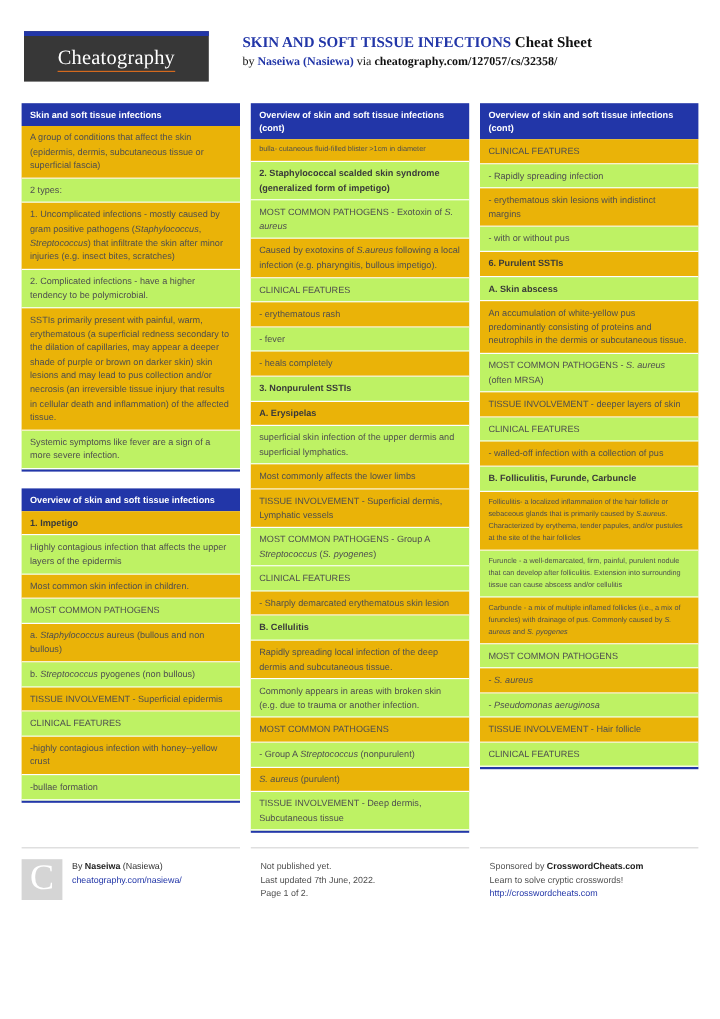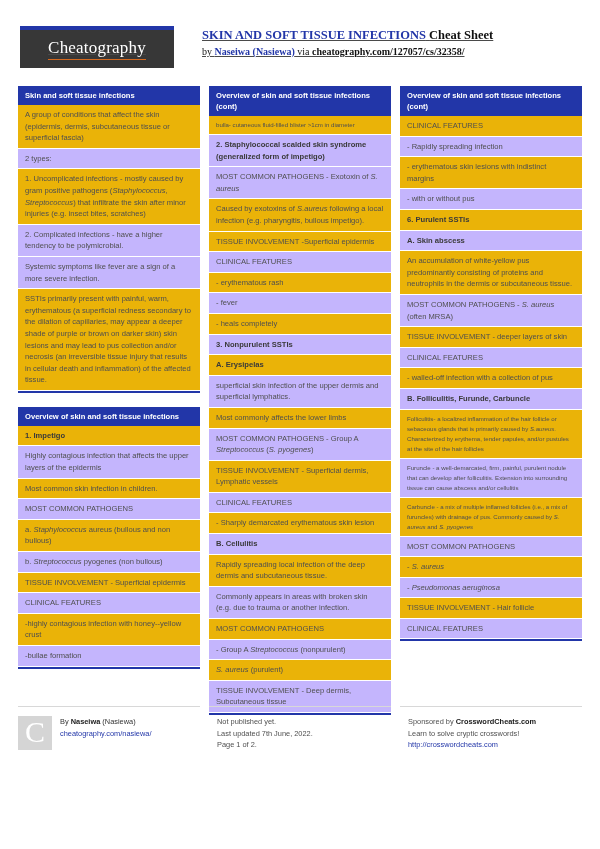--- a/index.html
+++ b/index.html
@@ -3,21 +3,21 @@
 <meta charset="utf-8">
 <style>
   html,body{margin:0;padding:0;}
   body{
     width:600px;height:849px;
     background:#ffffff;
     font-family:"Liberation Sans", sans-serif;
     color:#4a4a4a;
     overflow:hidden;
   }
-  .page{position:relative;width:504px;height:849px;box-sizing:border-box;text-decoration:underline;}
+  .page{position:relative;width:504px;height:849px;box-sizing:border-box;}
 
   
   .header{display:flex;align-items:flex-start;padding:26px 0 0 20px;height:56px;box-sizing:border-box;}
   .logo-box{
     width:154px;height:42px;background:#373737;
     border-top:4px solid #2236a8;
     box-sizing:border-box;
     display:flex;align-items:center;justify-content:center;
     flex:0 0 auto;
   }
@@ -58,21 +58,21 @@
     font-size:7.6px;font-weight:bold;
     padding:4px 6px 4px 7px;line-height:11px;
   }
   .row{
     font-size:7.6px;line-height:11.6px;
     padding:4px 7px 4px 7px;
     color:#4f4f4f;
     border-bottom:1px solid #ffffff;
   }
   .row.alt{background:#eab308;}
-  .row.plain{background:#c4b5fd;}
+  .row.plain{background:#bef264;}
   .row.b{font-weight:bold;color:#3a3a3a;}
   .row.sm{font-size:6.1px;line-height:10px;}
   .row i{font-style:italic;}
 
   
   .footer{
     position:absolute;left:18px;top:706px;width:564px;
     display:flex;gap:9px;
   }
   .fcol{width:182px;flex:0 0 182px;border-top:1px solid #d8d8d8;padding-top:9px;display:flex;}
@@ -103,22 +103,22 @@
   </div>
 
   <div class="columns" id="columns">
       <div class="col">
         <div class="card">
           <div class="card-head">Skin and soft tissue infections</div>
           <div class="row alt">A group of conditions that affect the skin (epidermis, dermis, subcutaneous tissue or superficial fascia)</div>
           <div class="row plain">2 types:</div>
           <div class="row alt">1. Uncomplicated infections - mostly caused by gram positive pathogens (<i>Staphylococcus</i>, <i>Streptococcus</i>) that infiltrate the skin after minor injuries (e.g. insect bites, scratches)</div>
           <div class="row plain">2. Complicated infections - have a higher tendency to be polymicrobial.</div>
+          <div class="row alt">SSTIs primarily present with painful, warm, erythematous (a superficial redness secondary to the dilation of capillaries, may appear a deeper shade of purple or brown on darker skin) skin lesions and may lead to pus collection and/or necrosis (an irreversible tissue injury that results in cellular death and inflammation) of the affected tissue.</div>
           <div class="row plain">Systemic symptoms like fever are a sign of a more severe infection.</div>
-          <div class="row alt">SSTIs primarily present with painful, warm, erythematous (a superficial redness secondary to the dilation of capillaries, may appear a deeper shade of purple or brown on darker skin) skin lesions and may lead to pus collection and/or necrosis (an irreversible tissue injury that results in cellular death and inflammation) of the affected tissue.</div>
         </div>
         <div class="card">
           <div class="card-head">Overview of skin and soft tissue infections</div>
           <div class="row alt b">1. Impetigo</div>
           <div class="row plain">Highly contagious infection that affects the upper layers of the epidermis</div>
           <div class="row alt">Most common skin infection in children.</div>
           <div class="row plain">MOST COMMON PATHOGENS</div>
           <div class="row alt">a. <i>Staphylococcus</i> aureus (bullous and non bullous)</div>
           <div class="row plain">b. <i>Streptococcus</i> pyogenes (non bullous)</div>
           <div class="row alt">TISSUE INVOLVEMENT - Superficial epidermis</div>
@@ -127,31 +127,30 @@
           <div class="row plain">-bullae formation</div>
         </div>
       </div>
       <div class="col">
         <div class="card">
           <div class="card-head">Overview of skin and soft tissue infections (cont)</div>
           <div class="row alt sm">bulla- cutaneous fluid-filled blister &gt;1cm in diameter</div>
           <div class="row plain b">2. Staphylococcal scalded skin syndrome (generalized form of impetigo)</div>
           <div class="row plain">MOST COMMON PATHOGENS - Exotoxin of <i>S. aureus</i></div>
           <div class="row alt">Caused by exotoxins of <i>S.aureus</i> following a local infection (e.g. pharyngitis, bullous impetigo).</div>
-          <div class="row alt">TISSUE INVOLVEMENT -Superficial epidermis</div>
           <div class="row plain">CLINICAL FEATURES</div>
           <div class="row alt">- erythematous rash</div>
           <div class="row plain">- fever</div>
           <div class="row alt">- heals completely</div>
           <div class="row plain b">3. Nonpurulent SSTIs</div>
           <div class="row alt b">A. Erysipelas</div>
           <div class="row plain">superficial skin infection of the upper dermis and superficial lymphatics.</div>
           <div class="row alt">Most commonly affects the lower limbs</div>
+          <div class="row alt">TISSUE INVOLVEMENT - Superficial dermis, Lymphatic vessels</div>
           <div class="row plain">MOST COMMON PATHOGENS - Group A <i>Streptococcus</i> (<i>S. pyogenes</i>)</div>
-          <div class="row alt">TISSUE INVOLVEMENT - Superficial dermis, Lymphatic vessels</div>
           <div class="row plain">CLINICAL FEATURES</div>
           <div class="row alt">- Sharply demarcated erythematous skin lesion</div>
           <div class="row plain b">B. Cellulitis</div>
           <div class="row alt">Rapidly spreading local infection of the deep dermis and subcutaneous tissue.</div>
           <div class="row plain">Commonly appears in areas with broken skin (e.g. due to trauma or another infection.</div>
           <div class="row alt">MOST COMMON PATHOGENS</div>
           <div class="row plain">- Group A <i>Streptococcus</i> (nonpurulent)</div>
           <div class="row alt"><i>S. aureus</i> (purulent)</div>
           <div class="row plain">TISSUE INVOLVEMENT - Deep dermis, Subcutaneous tissue</div>
         </div>

